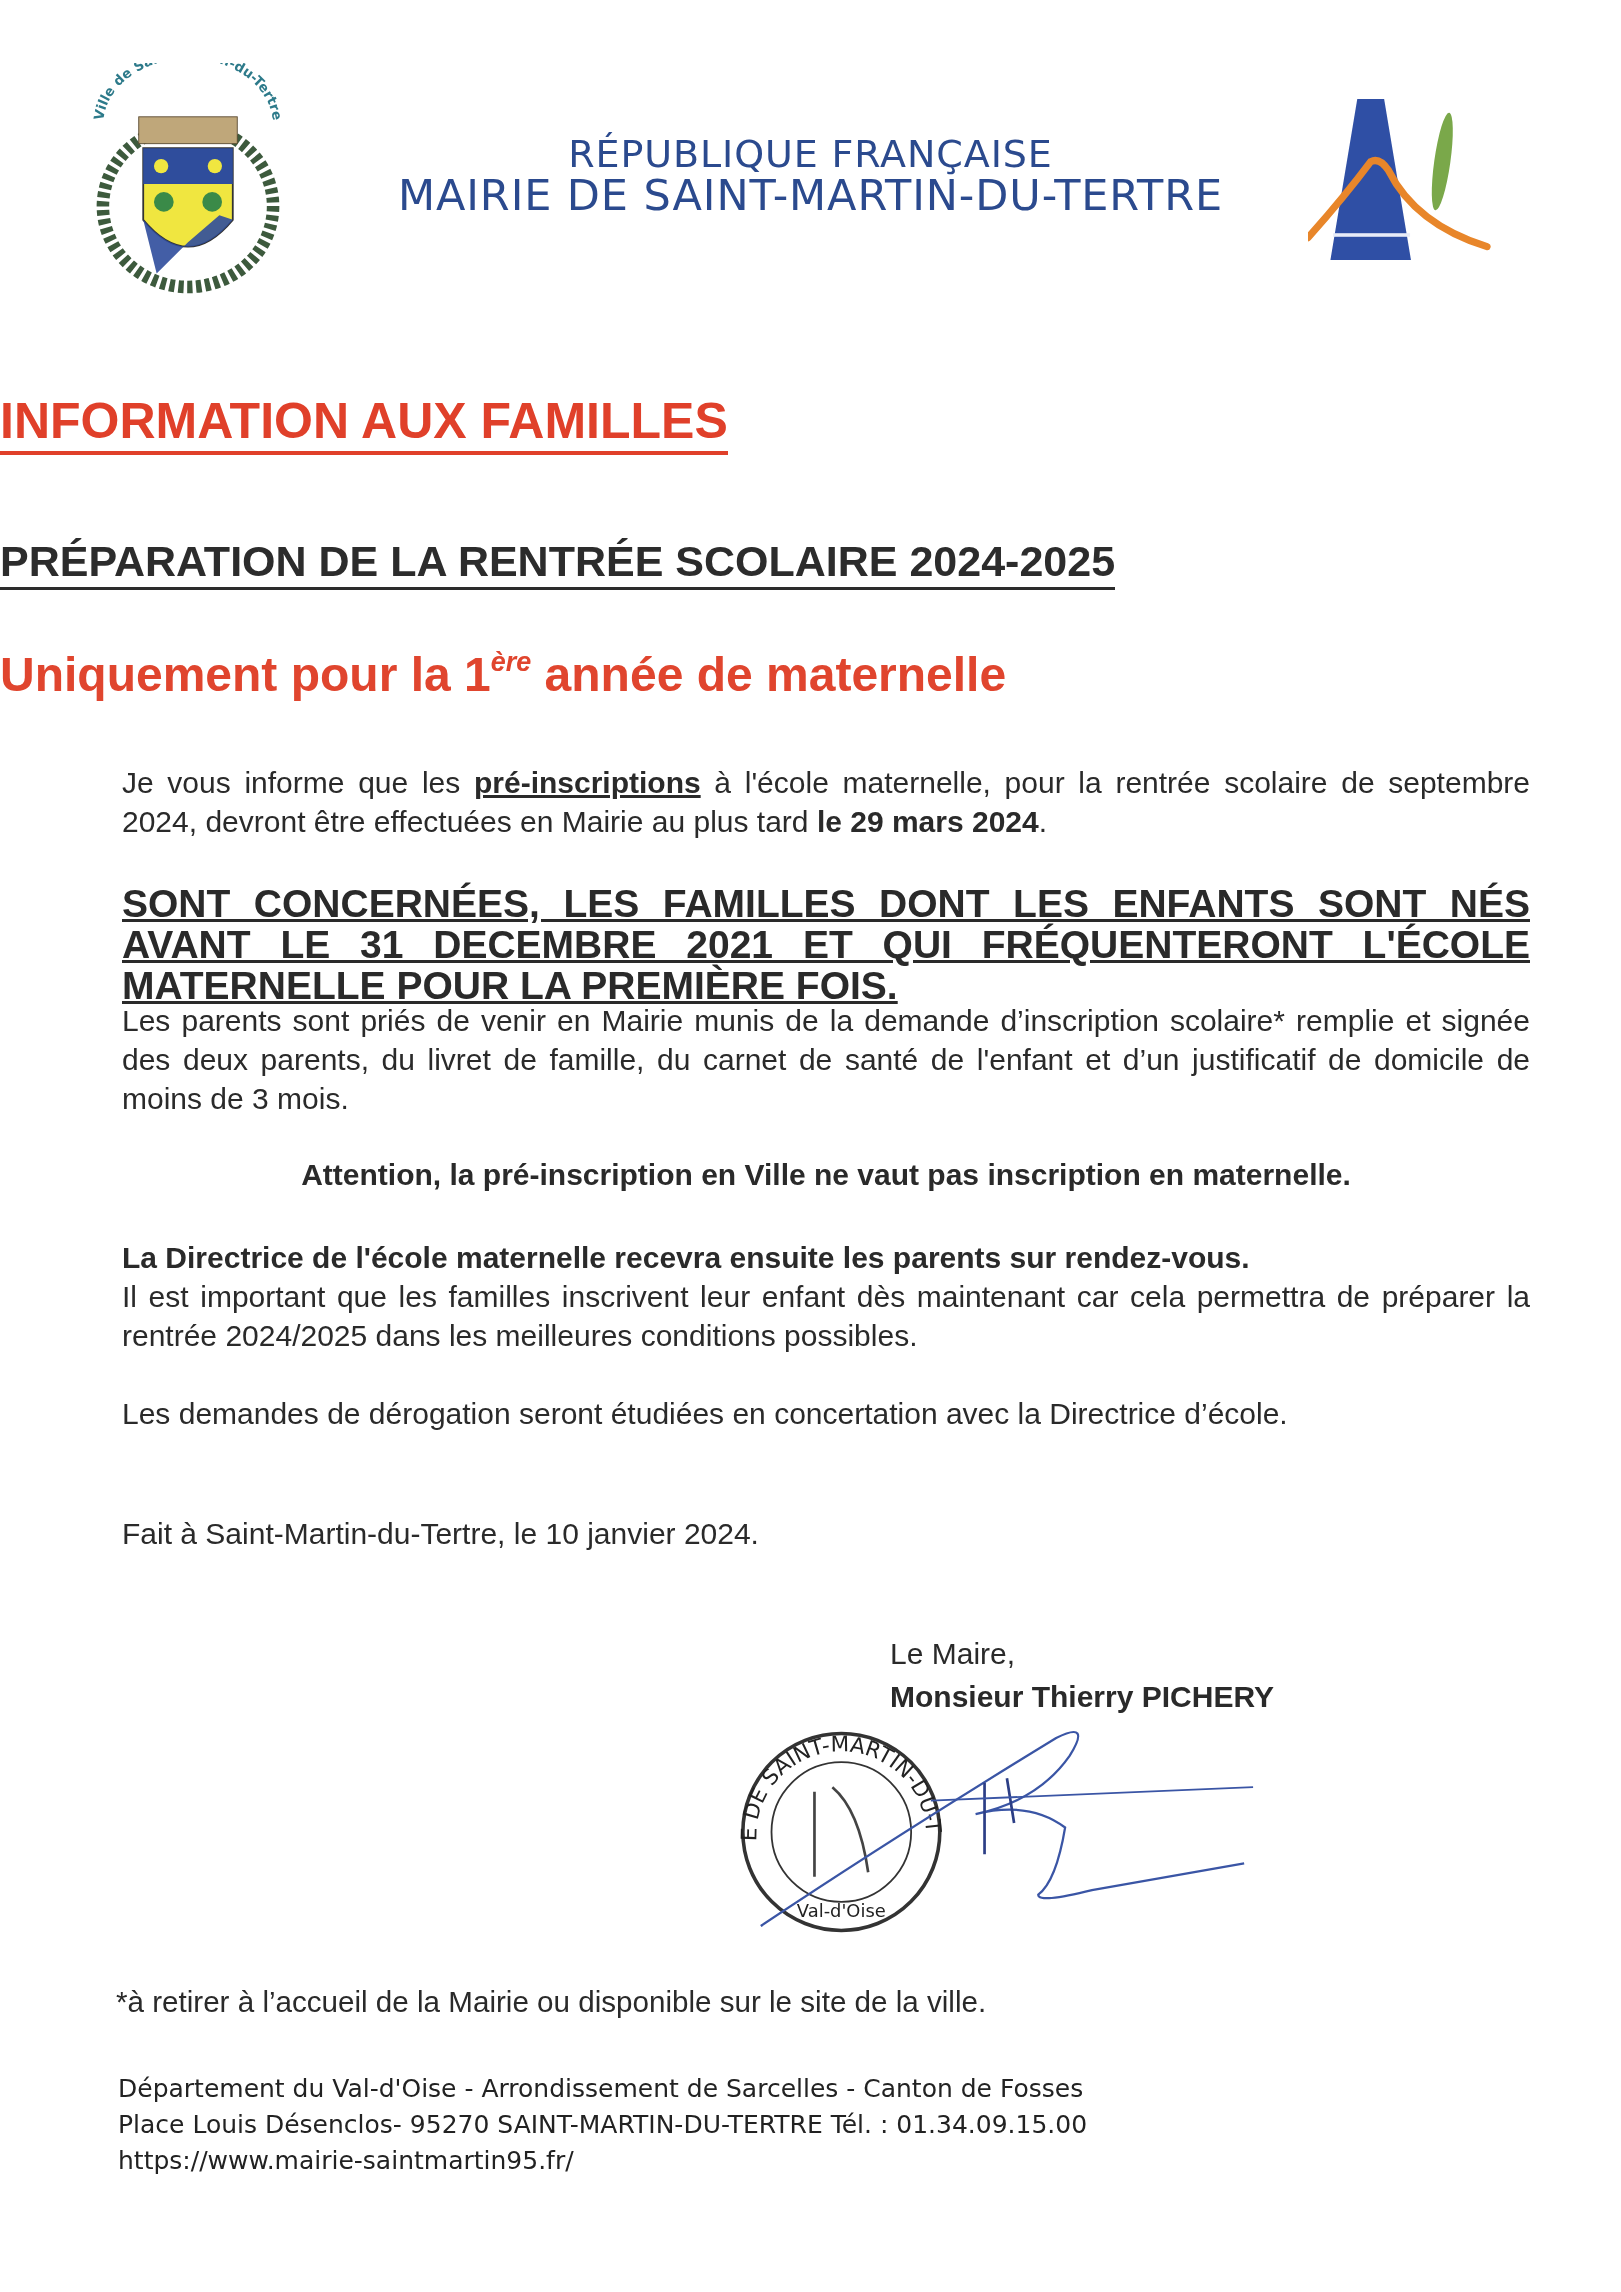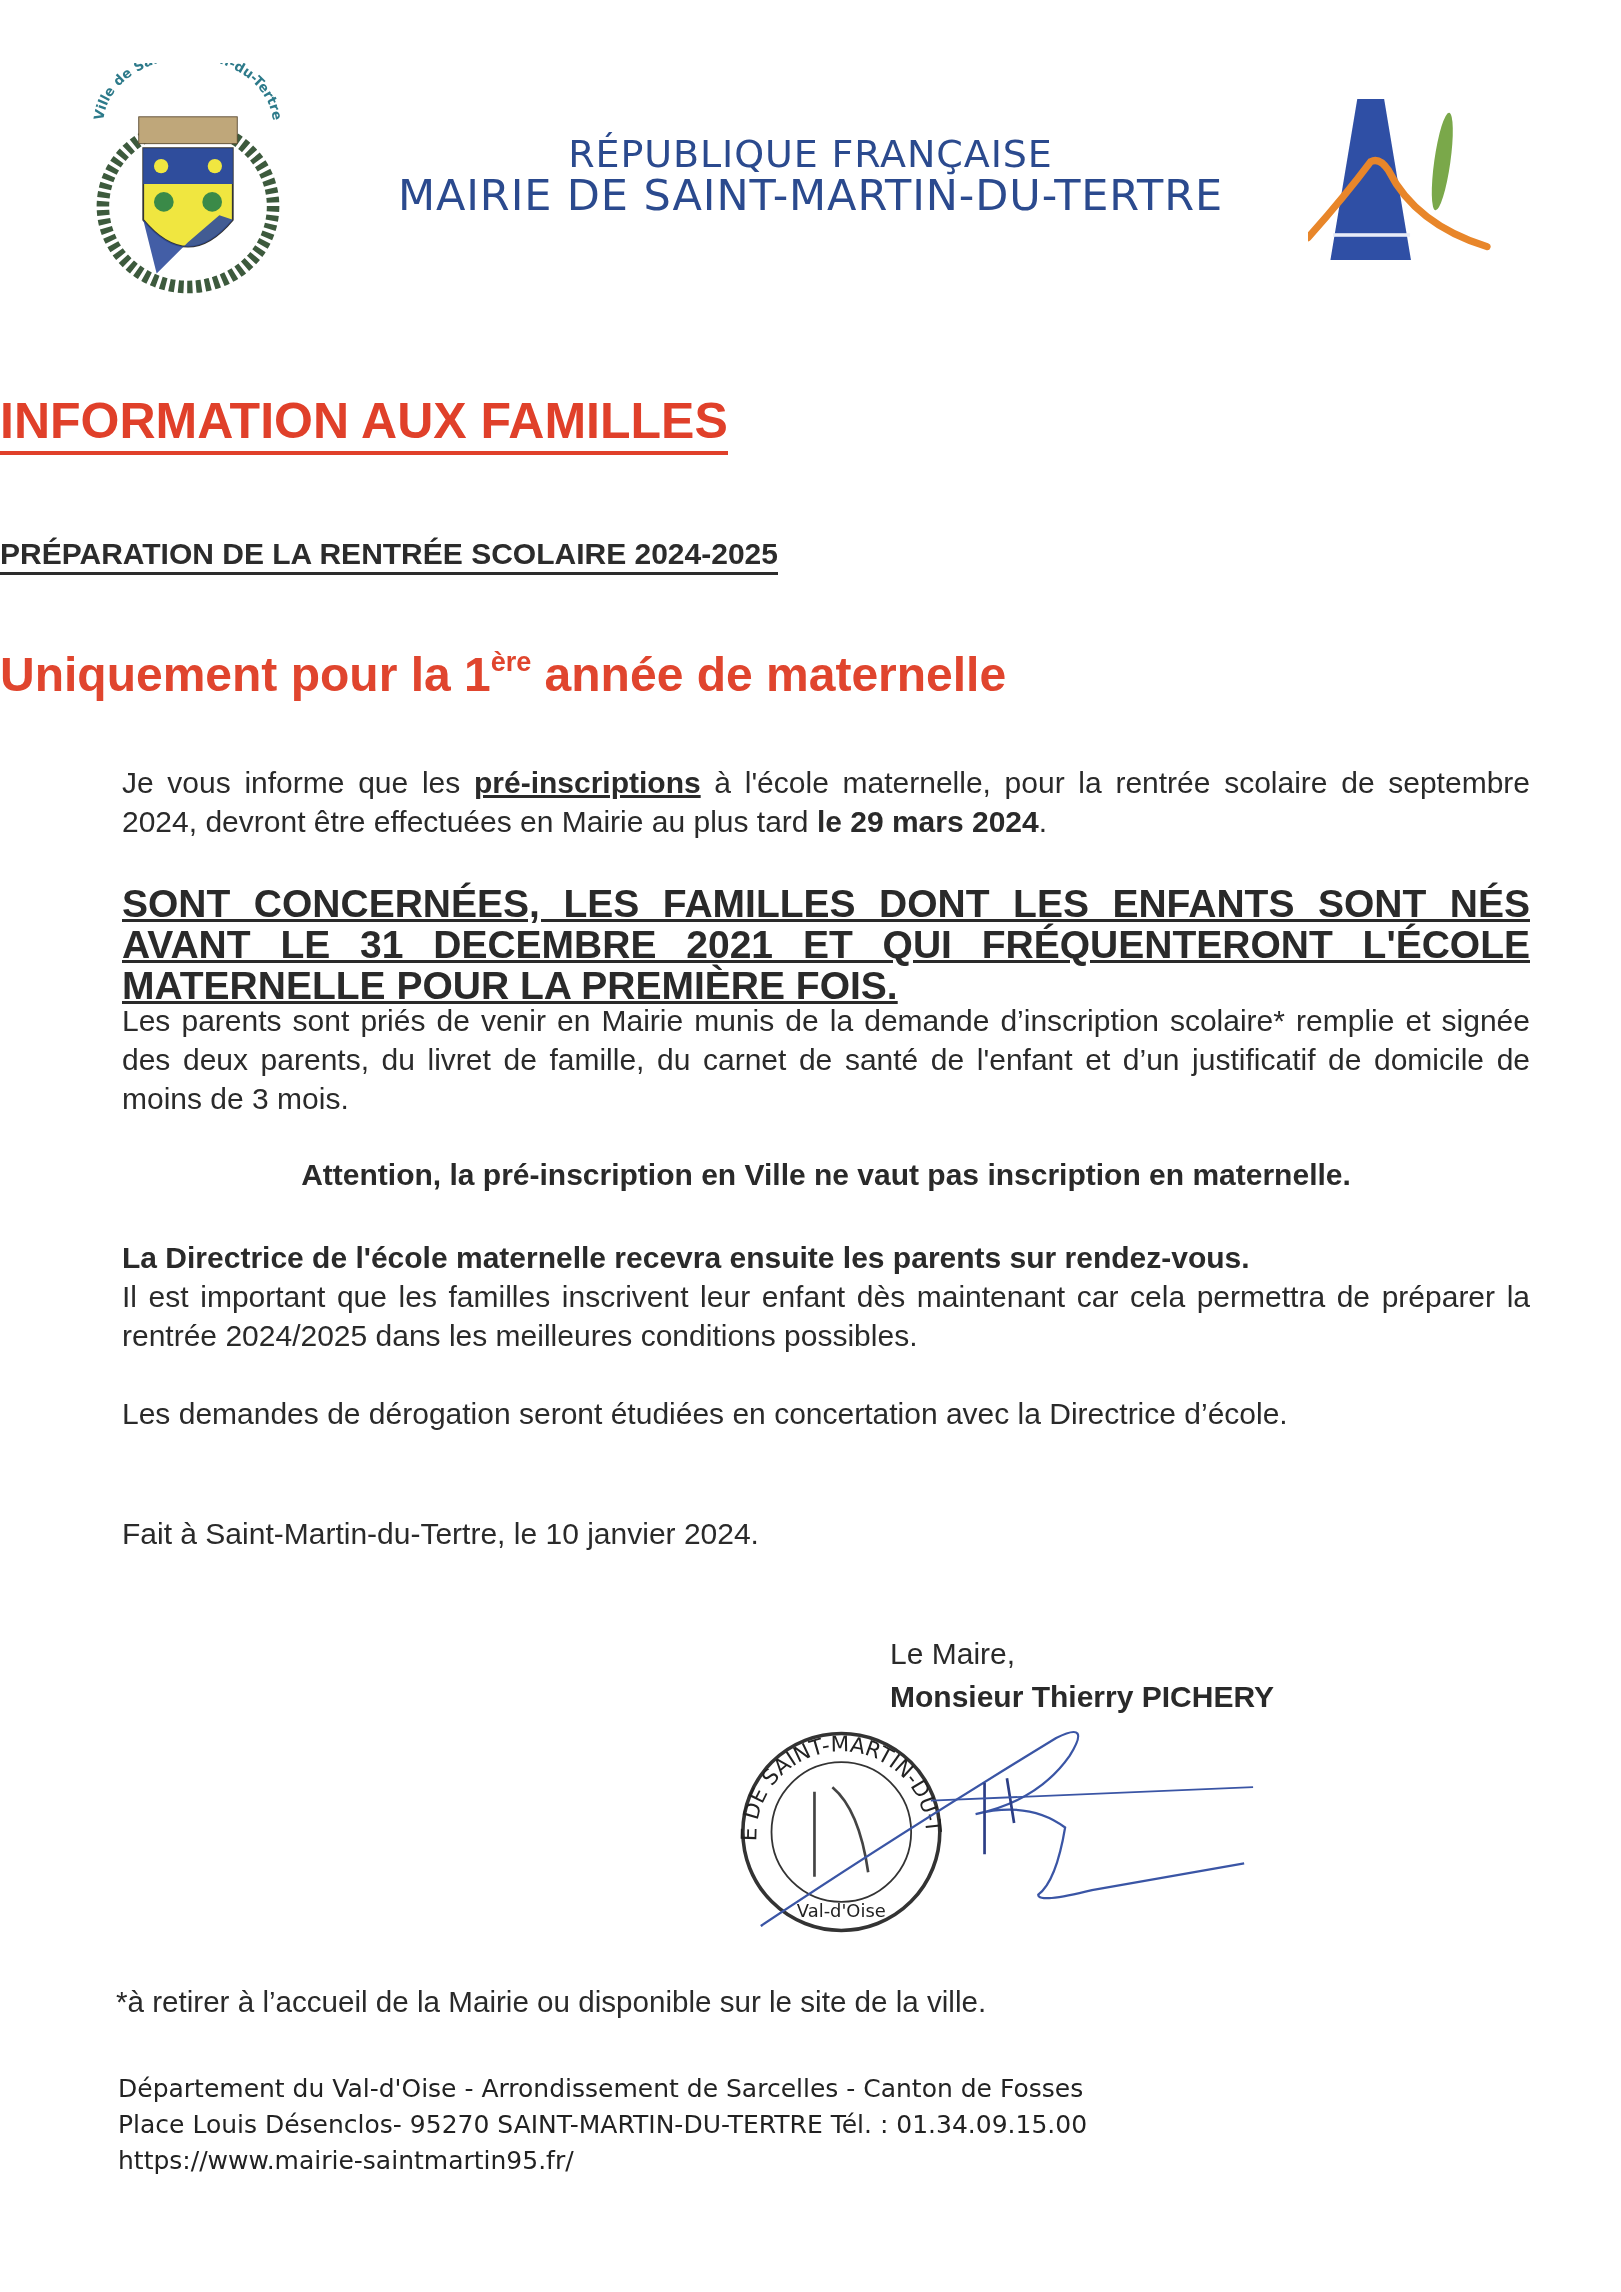--- a/index.html
+++ b/index.html
@@ -13,26 +13,26 @@
   .hdr { left:0; width:1621px; text-align:center; color:#2b4a8e;
          font-family:"DejaVu Sans", sans-serif; letter-spacing:0.9px; }
   #hdr1 { top:132px; font-size:38px; }
   #hdr2 { top:170px; font-size:43px; }
 
   
   .title { left:0; width:1621px; text-align:left; }
   #info-title { top:392px; font-size:50px; font-weight:bold; color:#e0402a;
                 font-family:"Liberation Sans", sans-serif; }
   #info-title span { border-bottom:4.5px solid #e0402a; padding-bottom:1.8px; }
-  #prep-title { top:537px; font-size:30px; font-weight:bold; color:#2c2c2c;
+  #prep-title { top:537px; font-size:43px; font-weight:bold; color:#2c2c2c;
                 font-family:"Liberation Sans", sans-serif; }
   #prep-title span { border-bottom:3.6px solid #2c2c2c; padding-bottom:1.8px; }
   #uniq-title { top:647px; font-size:48px; font-weight:bold; color:#e0452e;
                 font-family:"Liberation Sans", sans-serif; }
-  #uniq-title sup { font-size:27px; vertical-align:19.7px; }
+  #uniq-title sup { font-size:27px; vertical-align:19.7px;font-style:italic; }
 
   
   .para { left:122px; width:1408px; font-size:30px; line-height:39px;
           text-align:justify; color:#2a2a2a; font-family:"Liberation Sans", sans-serif; }
   .para b { font-weight:bold; }
   .u { text-decoration:underline; }
   #p1 { top:763px; }
   #p2 { top:883px; font-weight:bold; text-decoration:underline; font-size:39px; line-height:41px; }
   #p3 { top:1001px; }
   #p4 { top:1155px; text-align:center; font-weight:bold; }

